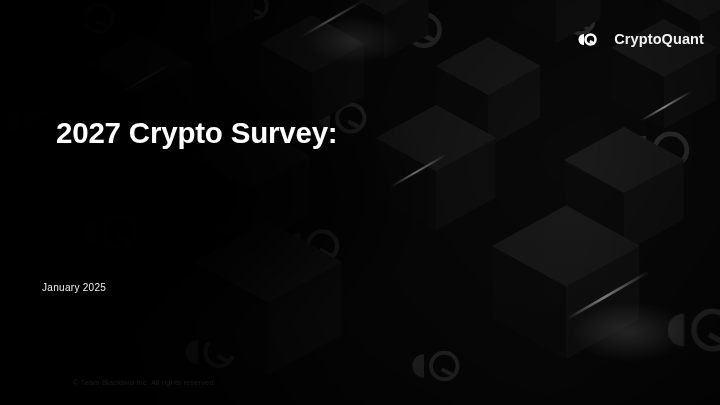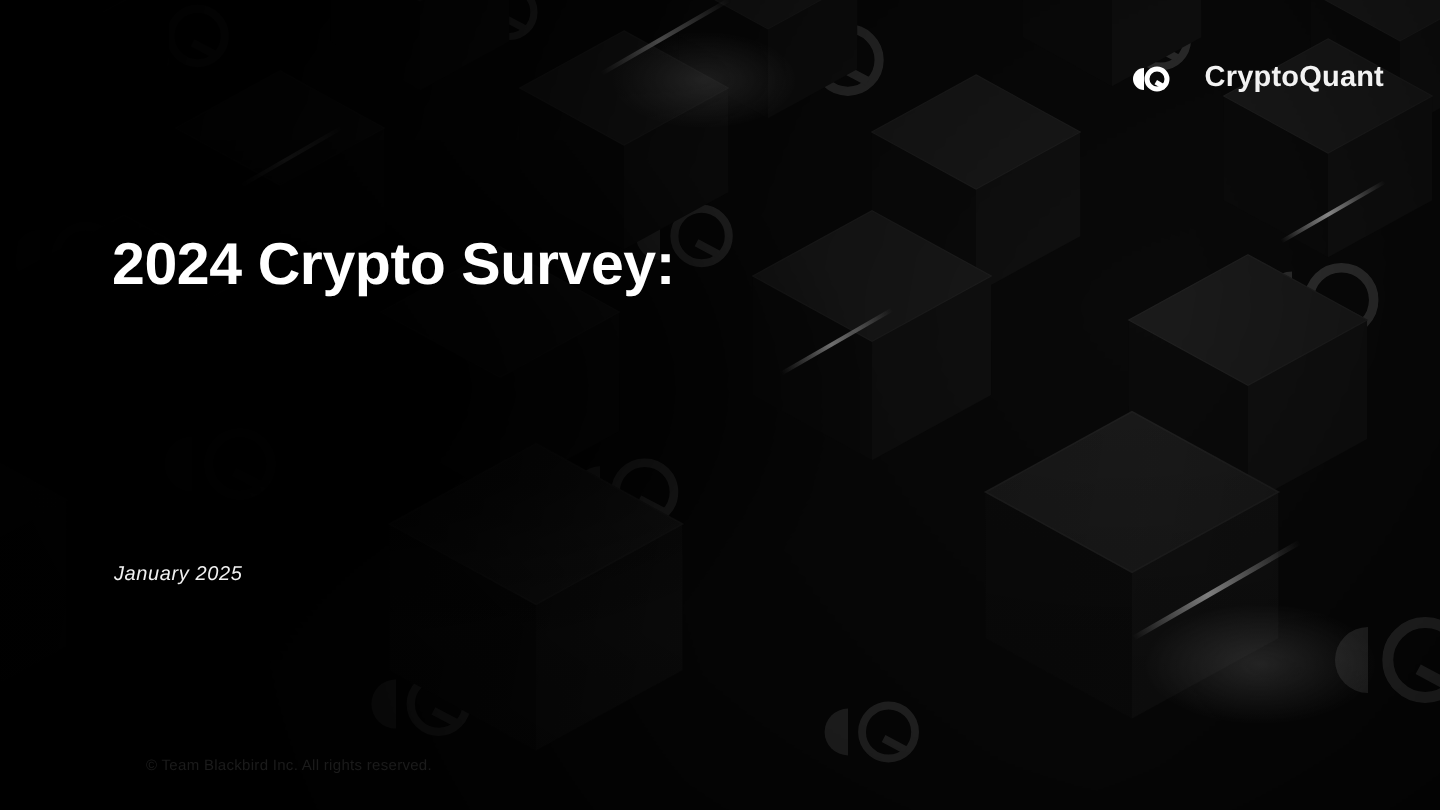--- a/index.html
+++ b/index.html
@@ -32,21 +32,21 @@
   }
   
   #text-scrim {
     position:absolute; left:-40px; top:70px; width:470px; height:260px;
     background:radial-gradient(60% 55% at 42% 48%, rgba(0,0,0,0.88) 0%, rgba(0,0,0,0.62) 48%, rgba(0,0,0,0) 100%);
     pointer-events:none;
   }
 
   
   #logo {
-    position:absolute; right:28px; top:31px;
+    position:absolute; right:16px; top:31px;
     display:flex; align-items:center; gap:17px;
     z-index:6;
   }
   #logo .mark { display:block; }
   #logo .wordmark {
     color:#f2f2f2;
     font-size:14.5px;
     font-weight:600;
     letter-spacing:0.1px;
     white-space:nowrap;
@@ -61,28 +61,27 @@
     color:#ffffff;
     font-size:29.5px;
     font-weight:700;
     line-height:40px;
     letter-spacing:-0.2px;
     white-space:nowrap;
   }
 
   
   #date {
-    position:absolute; left:57px; top:282px;
+    position:absolute; left:42px; top:282px;
     color:#f0f0f0;
     font-size:10px;
     font-weight:400;
     letter-spacing:0.3px;
     white-space:nowrap;
     z-index:6;
-    font-style:italic;
   }
 
   
   #copyright {
     position:absolute; left:31px; top:378px;
     color:#1b1b1b;
     font-size:7.5px;
     font-weight:400;
     letter-spacing:0.15px;
     white-space:nowrap;
@@ -188,20 +187,20 @@
   <div id="logo">
     <svg class="mark" width="19" height="13" viewBox="0 0 38 26">
       <path d="M 12 2 A 11 11 0 0 0 12 24 Z" fill="#ffffff"></path>
       <circle cx="25" cy="13" r="10" fill="none" stroke="#ffffff" stroke-width="5"></circle>
       <rect x="25" y="14" width="11" height="5" fill="#ffffff" transform="rotate(30 25 14)"></rect>
     </svg>
     <span class="wordmark">CryptoQuant</span>
   </div>
 
   <div id="headline">
-    <div class="line">2024 Crypto Survey:</div>
+    <div class="line">2027 Crypto Survey:</div>
   </div>
 
   <div id="date">January  2025</div>
 
   <div id="copyright">©  Team Blackbird Inc. All rights reserved.</div>
 
 </div>
 
 </body></html>

